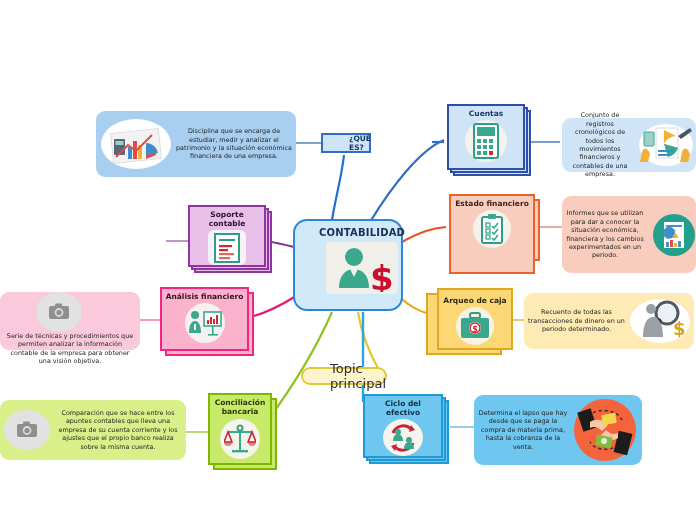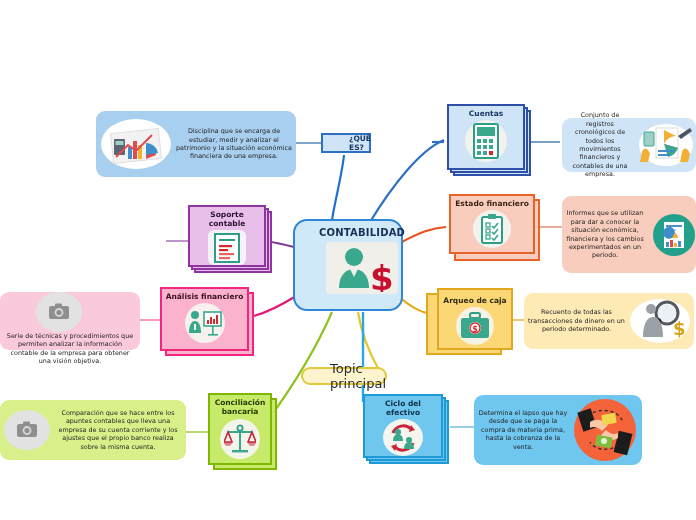--- a/index.html
+++ b/index.html
@@ -176,21 +176,21 @@
         <rect x="20" y="32" width="12" height="2" fill="#3f8ecb"></rect>
         <path d="M40 14 L52 6 L54 9 L43 17 Z" fill="#4a5560"></path>
         <path d="M4 30 C6 24 10 26 12 32 L10 40 L2 40 Z" fill="#f2b134"></path>
         <path d="M44 30 C46 24 50 26 52 32 L50 40 L42 40 Z" fill="#f2b134"></path>
       </svg>
     </div>
   </div>
 
   <div class="shadowwrap" style="left:449px;top:194px;">
     <div class="sh1" style="left:5px;top:5px;width:86px;height:62px;background:#f8cdbd;border-color:#e8622a;"></div>
-    <div class="sq" style="position:absolute;left:0;top:0;width:86px;height:60px;background:#f8cdbd;border-color:#e8622a;">
+    <div class="sq" style="position:absolute;left:0;top:0;width:86px;height:80px;background:#f8cdbd;border-color:#e8622a;">
       <div class="lbl" style="color:#3a1e12;">Estado financiero</div>
       <div class="circ" style="width:38px;height:38px;">
         <svg width="24" height="30" viewBox="0 0 24 30">
           <rect x="2" y="3" width="20" height="26" rx="2" fill="#ffffff" stroke="#2e9e86" stroke-width="2"></rect>
           <rect x="8" y="0" width="8" height="5" rx="1" fill="#3aa88c"></rect>
           <rect x="6" y="9" width="4" height="4" fill="none" stroke="#3aa88c" stroke-width="1.3"></rect>
           <rect x="6" y="15" width="4" height="4" fill="none" stroke="#3aa88c" stroke-width="1.3"></rect>
           <rect x="6" y="21" width="4" height="4" fill="none" stroke="#3aa88c" stroke-width="1.3"></rect>
           <path d="M12 12 l2 2 l4 -5" stroke="#3aa88c" stroke-width="1.6" fill="none"></path>
           <path d="M12 18 l2 2 l4 -5" stroke="#3aa88c" stroke-width="1.6" fill="none"></path>

